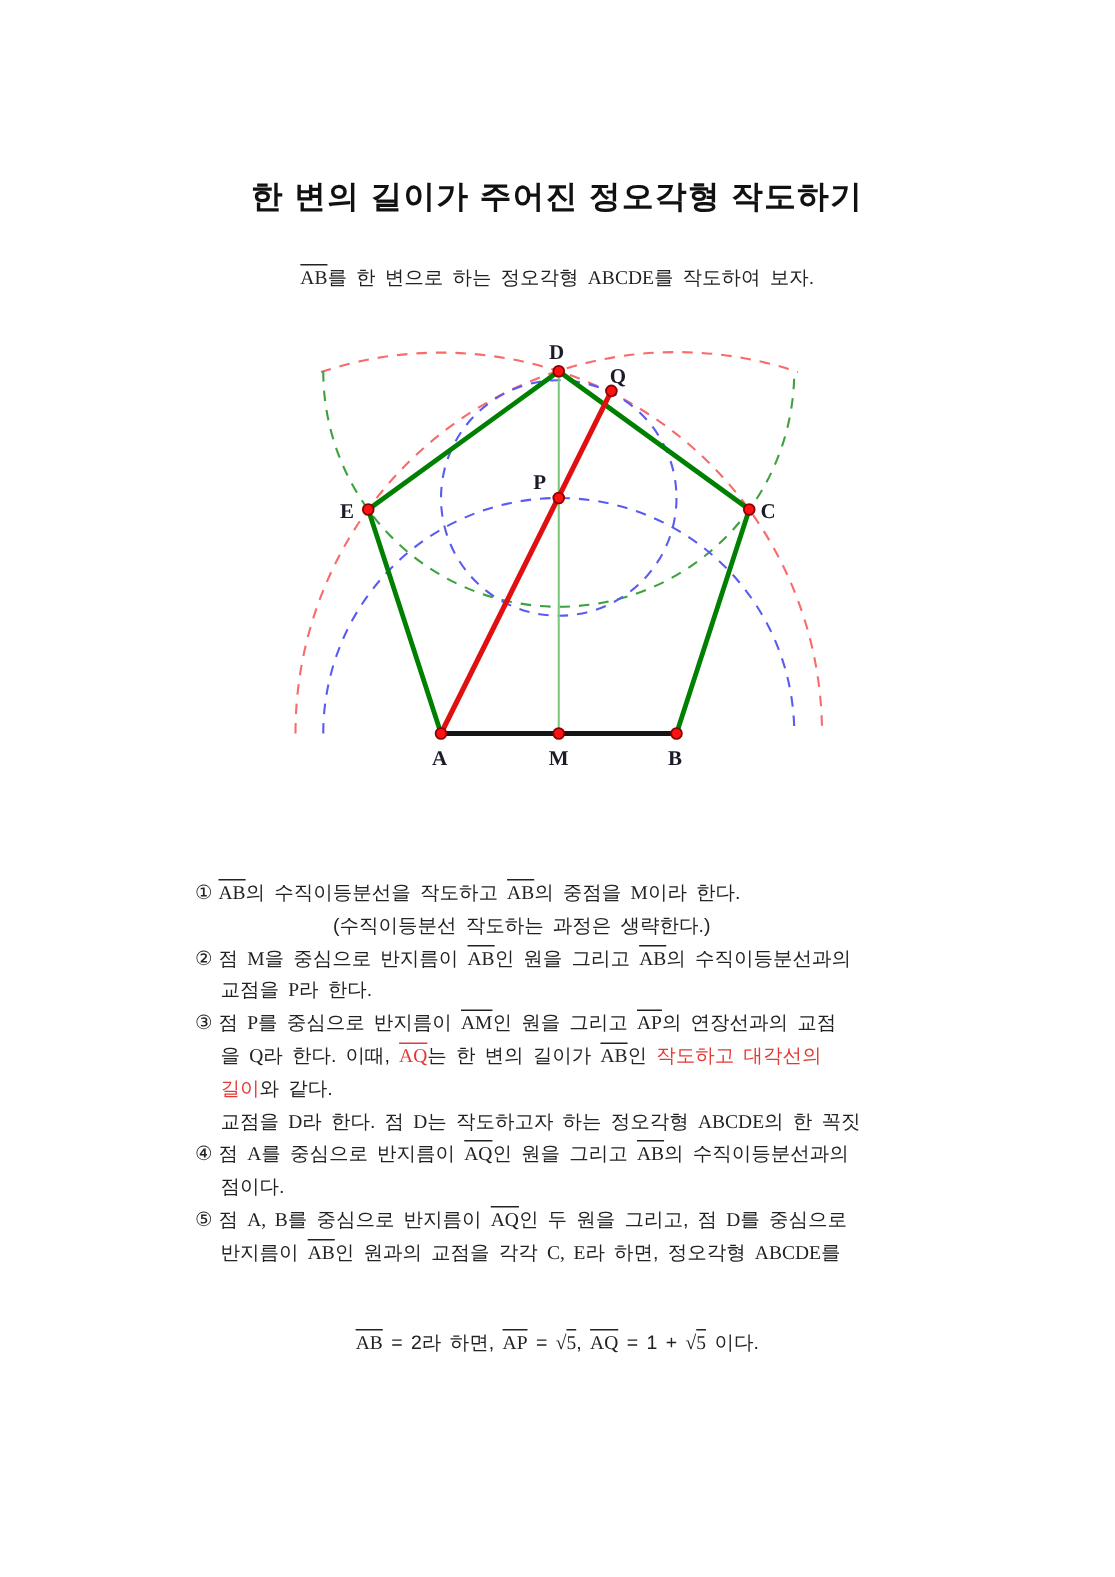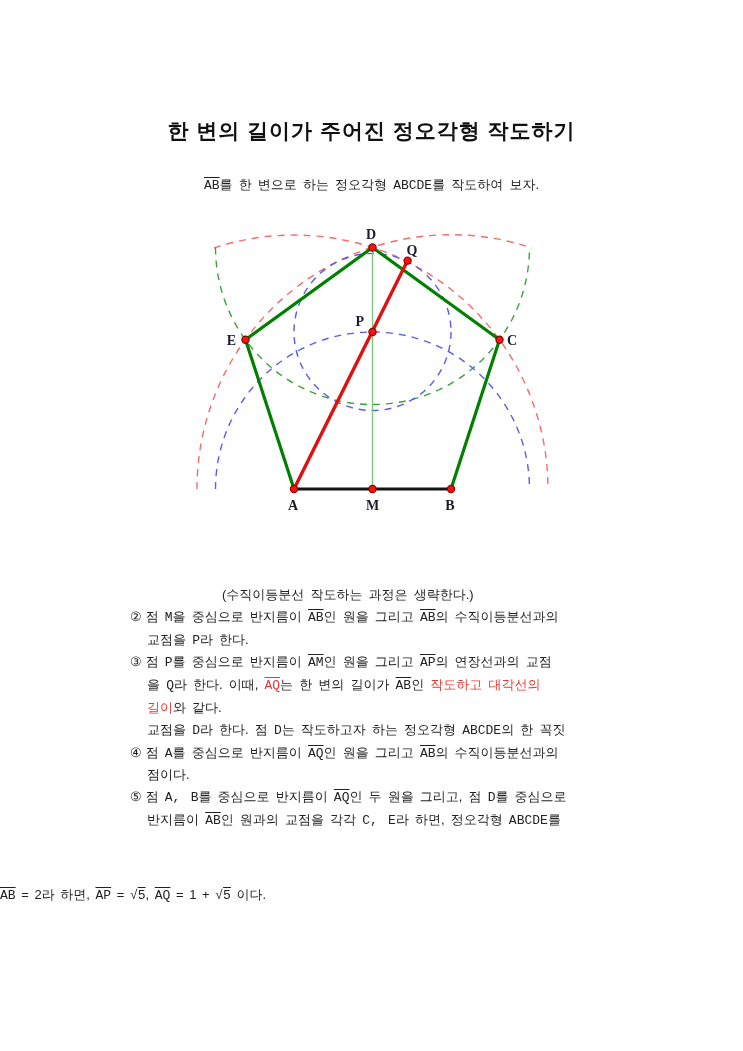--- a/index.html
+++ b/index.html
@@ -9,25 +9,25 @@
          font-size:21px;font-weight:bold;letter-spacing:1px;color:#111;}
   .subtitle{position:absolute;top:176px;left:0;width:743px;text-align:center;
             font-size:13px;word-spacing:2.5px;}
   .figure{position:absolute;left:185px;top:226px;width:377px;height:290px;}
   .caption{position:absolute;top:546px;left:0;width:743px;text-align:right;
            font-size:12.5px;color:#333;word-spacing:2px;}
   .steps{position:absolute;left:130px;top:584px;width:500px;font-size:13px;
          line-height:21.8px;word-spacing:2.5px;}
   .steps .line{white-space:nowrap;}
   .num{margin-right:4px;}
-  .formulas{position:absolute;top:884px;left:0;width:743px;
+  .formulas{position:absolute;top:884px;left:0;width:743px;text-align:center;
             font-size:13px;line-height:22px;word-spacing:2px;}
   .ov{text-decoration:overline;}
   .red{color:#e53935;}
-  .ltn{font-family:Liberation Mono, monospace;}
+  .ltn{font-family:Liberation Serif, serif;}
   .dash{fill:none;stroke-width:1.4;stroke-dasharray:7 6;}
   .pt{stroke-width:1.2;}
   .lbl{font-family:"Liberation Serif",serif;font-size:14px;font-weight:600;}
 </style>
 </head>
 <body>
 
 <div class="page">
 
   <div class="title">한 변의 길이가 주어진 정오각형 작도하기</div>
@@ -65,20 +65,21 @@
       <text class="lbl" x="322" y="119" text-anchor="start" fill="#1c1c28">C</text>
       <text class="lbl" x="108" y="284" text-anchor="middle" fill="#1c1c28">A</text>
       <text class="lbl" x="187.5" y="284" text-anchor="middle" fill="#1c1c28">M</text>
       <text class="lbl" x="265" y="284" text-anchor="middle" fill="#1c1c28">B</text>
     </svg>
   </div>
 
   <div class="caption">[ 작도의 순서 ]</div>
 
   <div class="steps">
+      <div class="line" style="margin-left: 0px;"><span class="num">①</span><span class="ov ltn">AB</span><span>의 수직이등분선을 작도하고 </span><span class="ov ltn">AB</span><span>의 중점을 </span><span class="ltn">M</span><span>이라 한다.</span></div>
       <div class="line" style="margin-left: 92px;"><span>(수직이등분선 작도하는 과정은 생략한다.)</span></div>
       <div class="line" style="margin-left: 0px;"><span class="num">②</span><span>점 </span><span class="ltn">M</span><span>을 중심으로 반지름이 </span><span class="ov ltn">AB</span><span>인 원을 그리고 </span><span class="ov ltn">AB</span><span>의 수직이등분선과의</span></div>
       <div class="line" style="margin-left: 17px;"><span>교점을 </span><span class="ltn">P</span><span>라 한다.</span></div>
       <div class="line" style="margin-left: 0px;"><span class="num">③</span><span>점 </span><span class="ltn">P</span><span>를 중심으로 반지름이 </span><span class="ov ltn">AM</span><span>인 원을 그리고 </span><span class="ov ltn">AP</span><span>의 연장선과의 교점</span></div>
       <div class="line" style="margin-left: 17px;"><span>을 </span><span class="ltn">Q</span><span>라 한다. 이때, </span><span class="ov red ltn">AQ</span><span>는 한 변의 길이가 </span><span class="ov ltn">AB</span><span>인 </span><span class="red">작도하고 대각선의</span></div>
       <div class="line" style="margin-left: 17px;"><span class="red">길이</span><span>와 같다.</span></div>
       <div class="line" style="margin-left: 17px;"><span>교점을 </span><span class="ltn">D</span><span>라 한다. 점 </span><span class="ltn">D</span><span>는 작도하고자 하는 정오각형 </span><span class="ltn">ABCDE</span><span>의 한 꼭짓</span></div>
       <div class="line" style="margin-left: 0px;"><span class="num">④</span><span>점 </span><span class="ltn">A</span><span>를 중심으로 반지름이 </span><span class="ov ltn">AQ</span><span>인 원을 그리고 </span><span class="ov ltn">AB</span><span>의 수직이등분선과의</span></div>
       <div class="line" style="margin-left: 17px;"><span>점이다.</span></div>
       <div class="line" style="margin-left: 0px;"><span class="num">⑤</span><span>점 </span><span class="ltn">A, B</span><span>를 중심으로 반지름이 </span><span class="ov ltn">AQ</span><span>인 두 원을 그리고, 점 </span><span class="ltn">D</span><span>를 중심으로</span></div>

